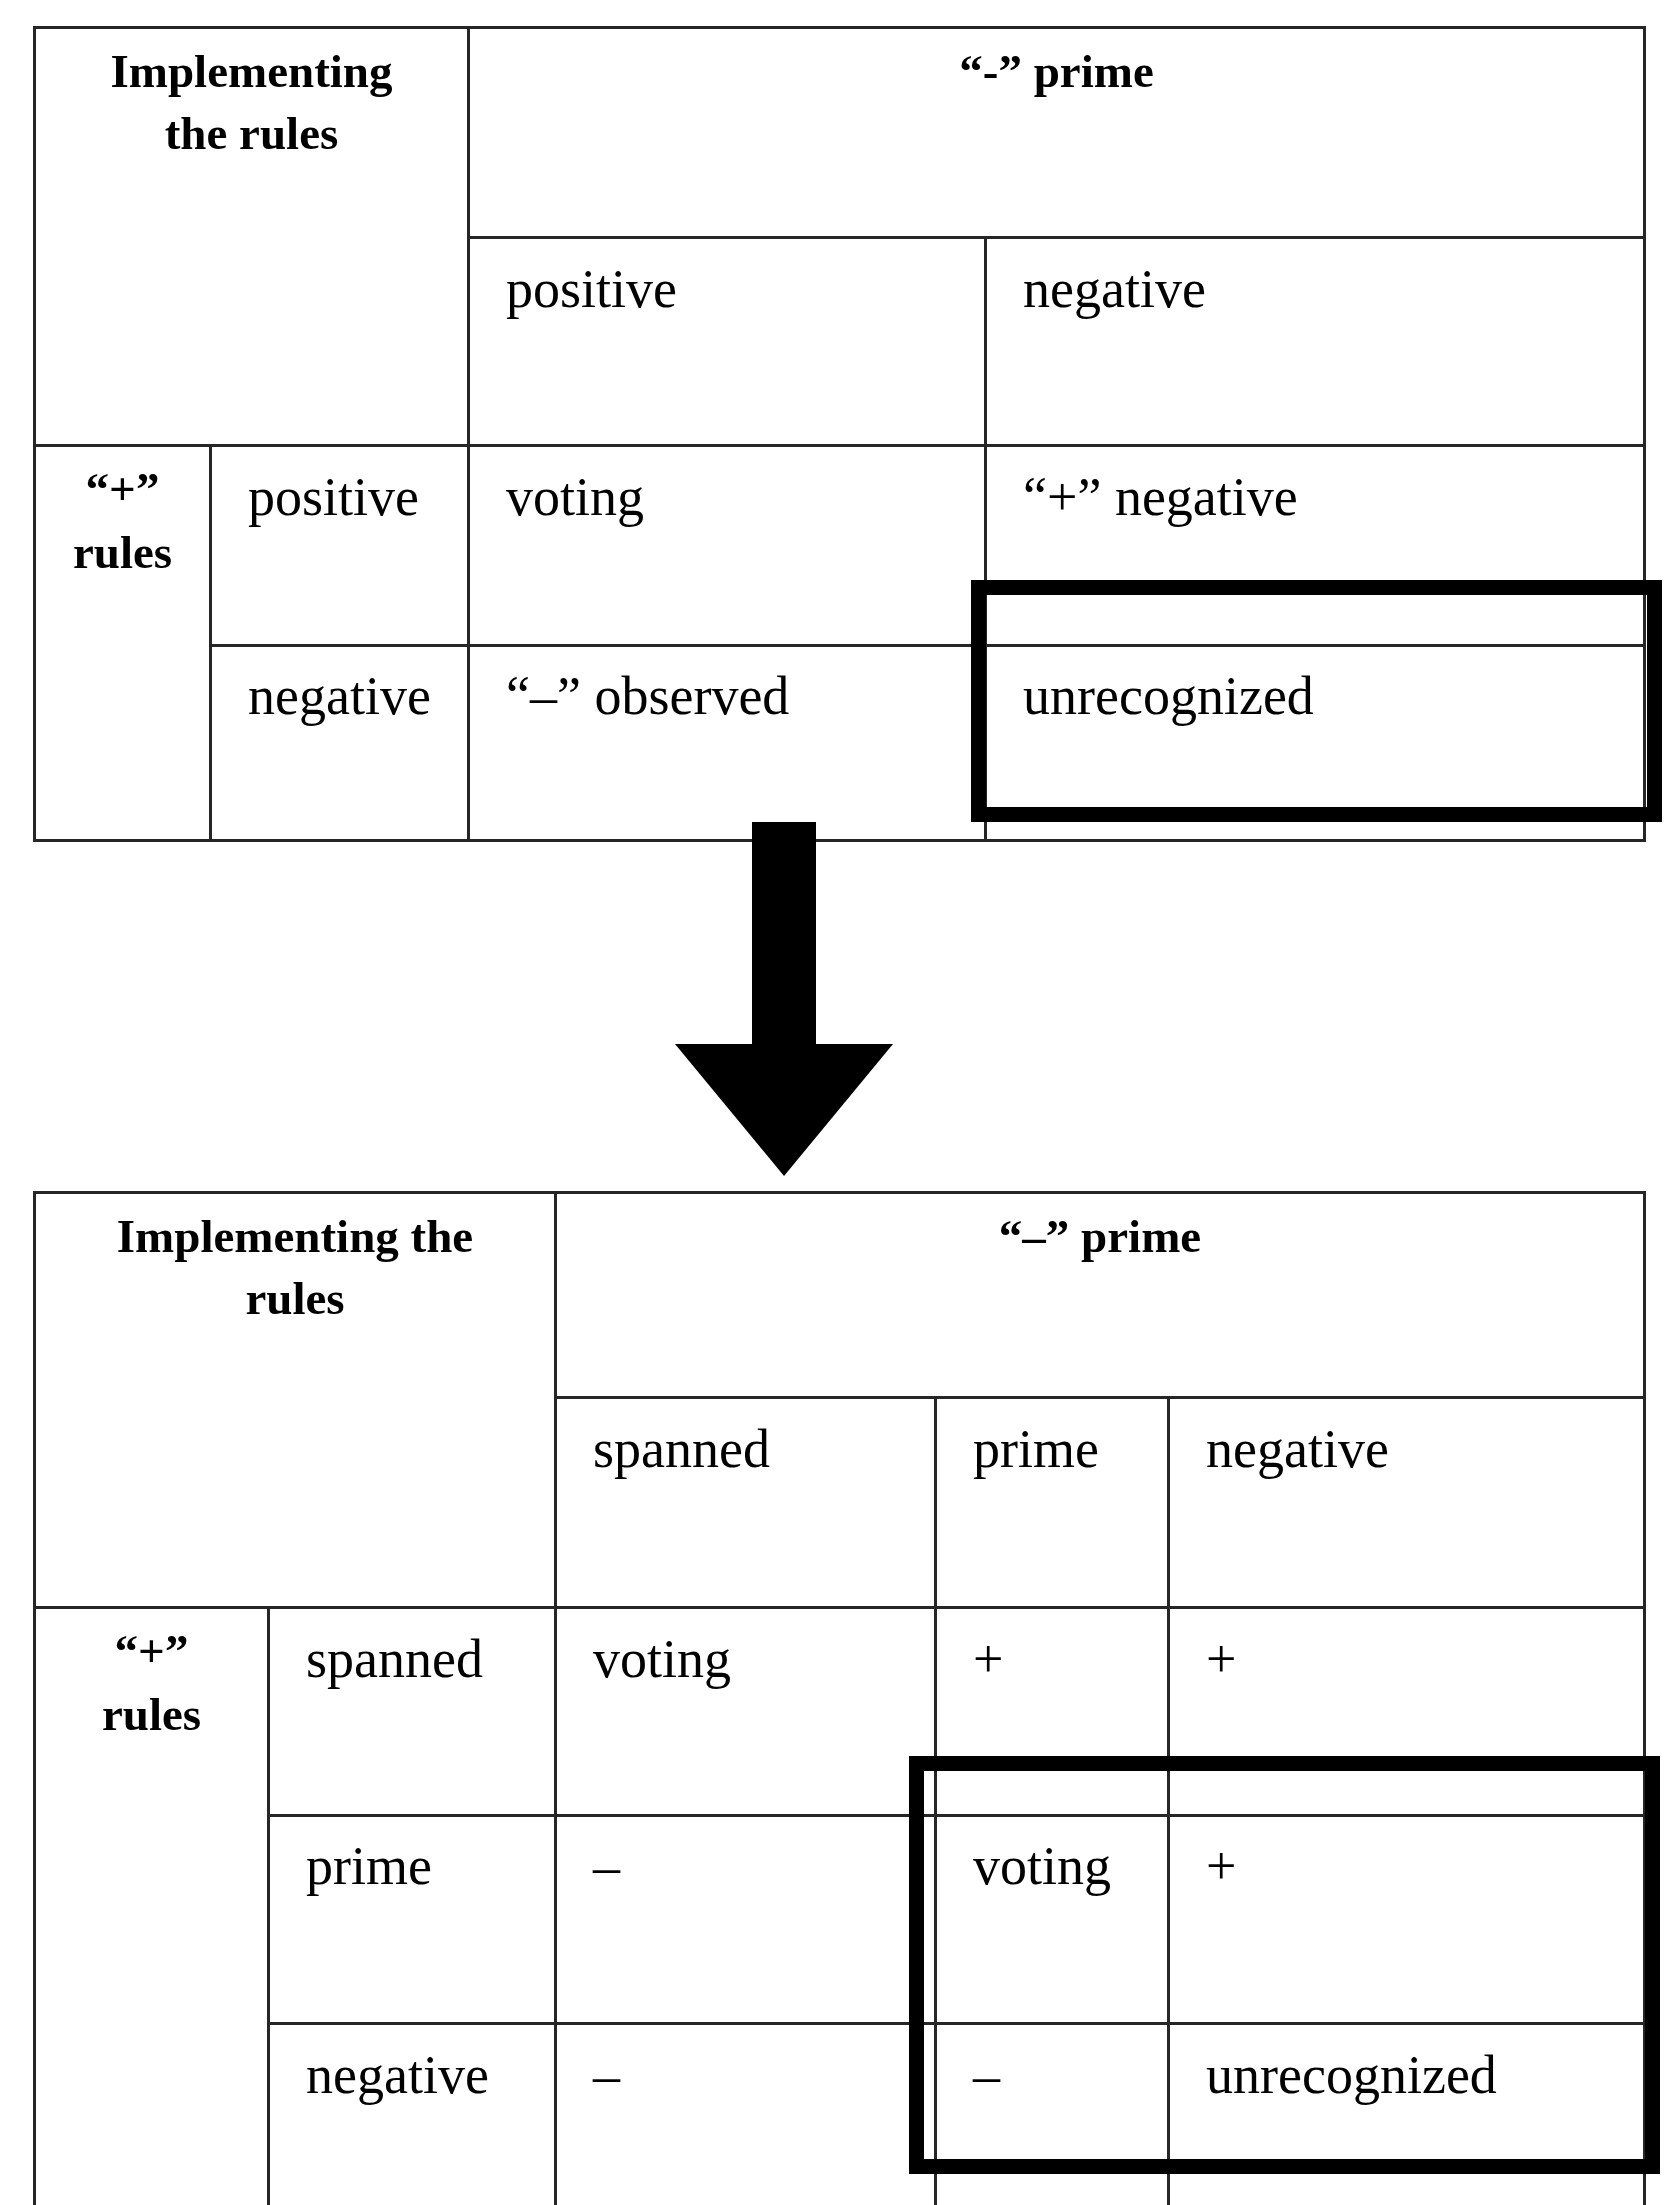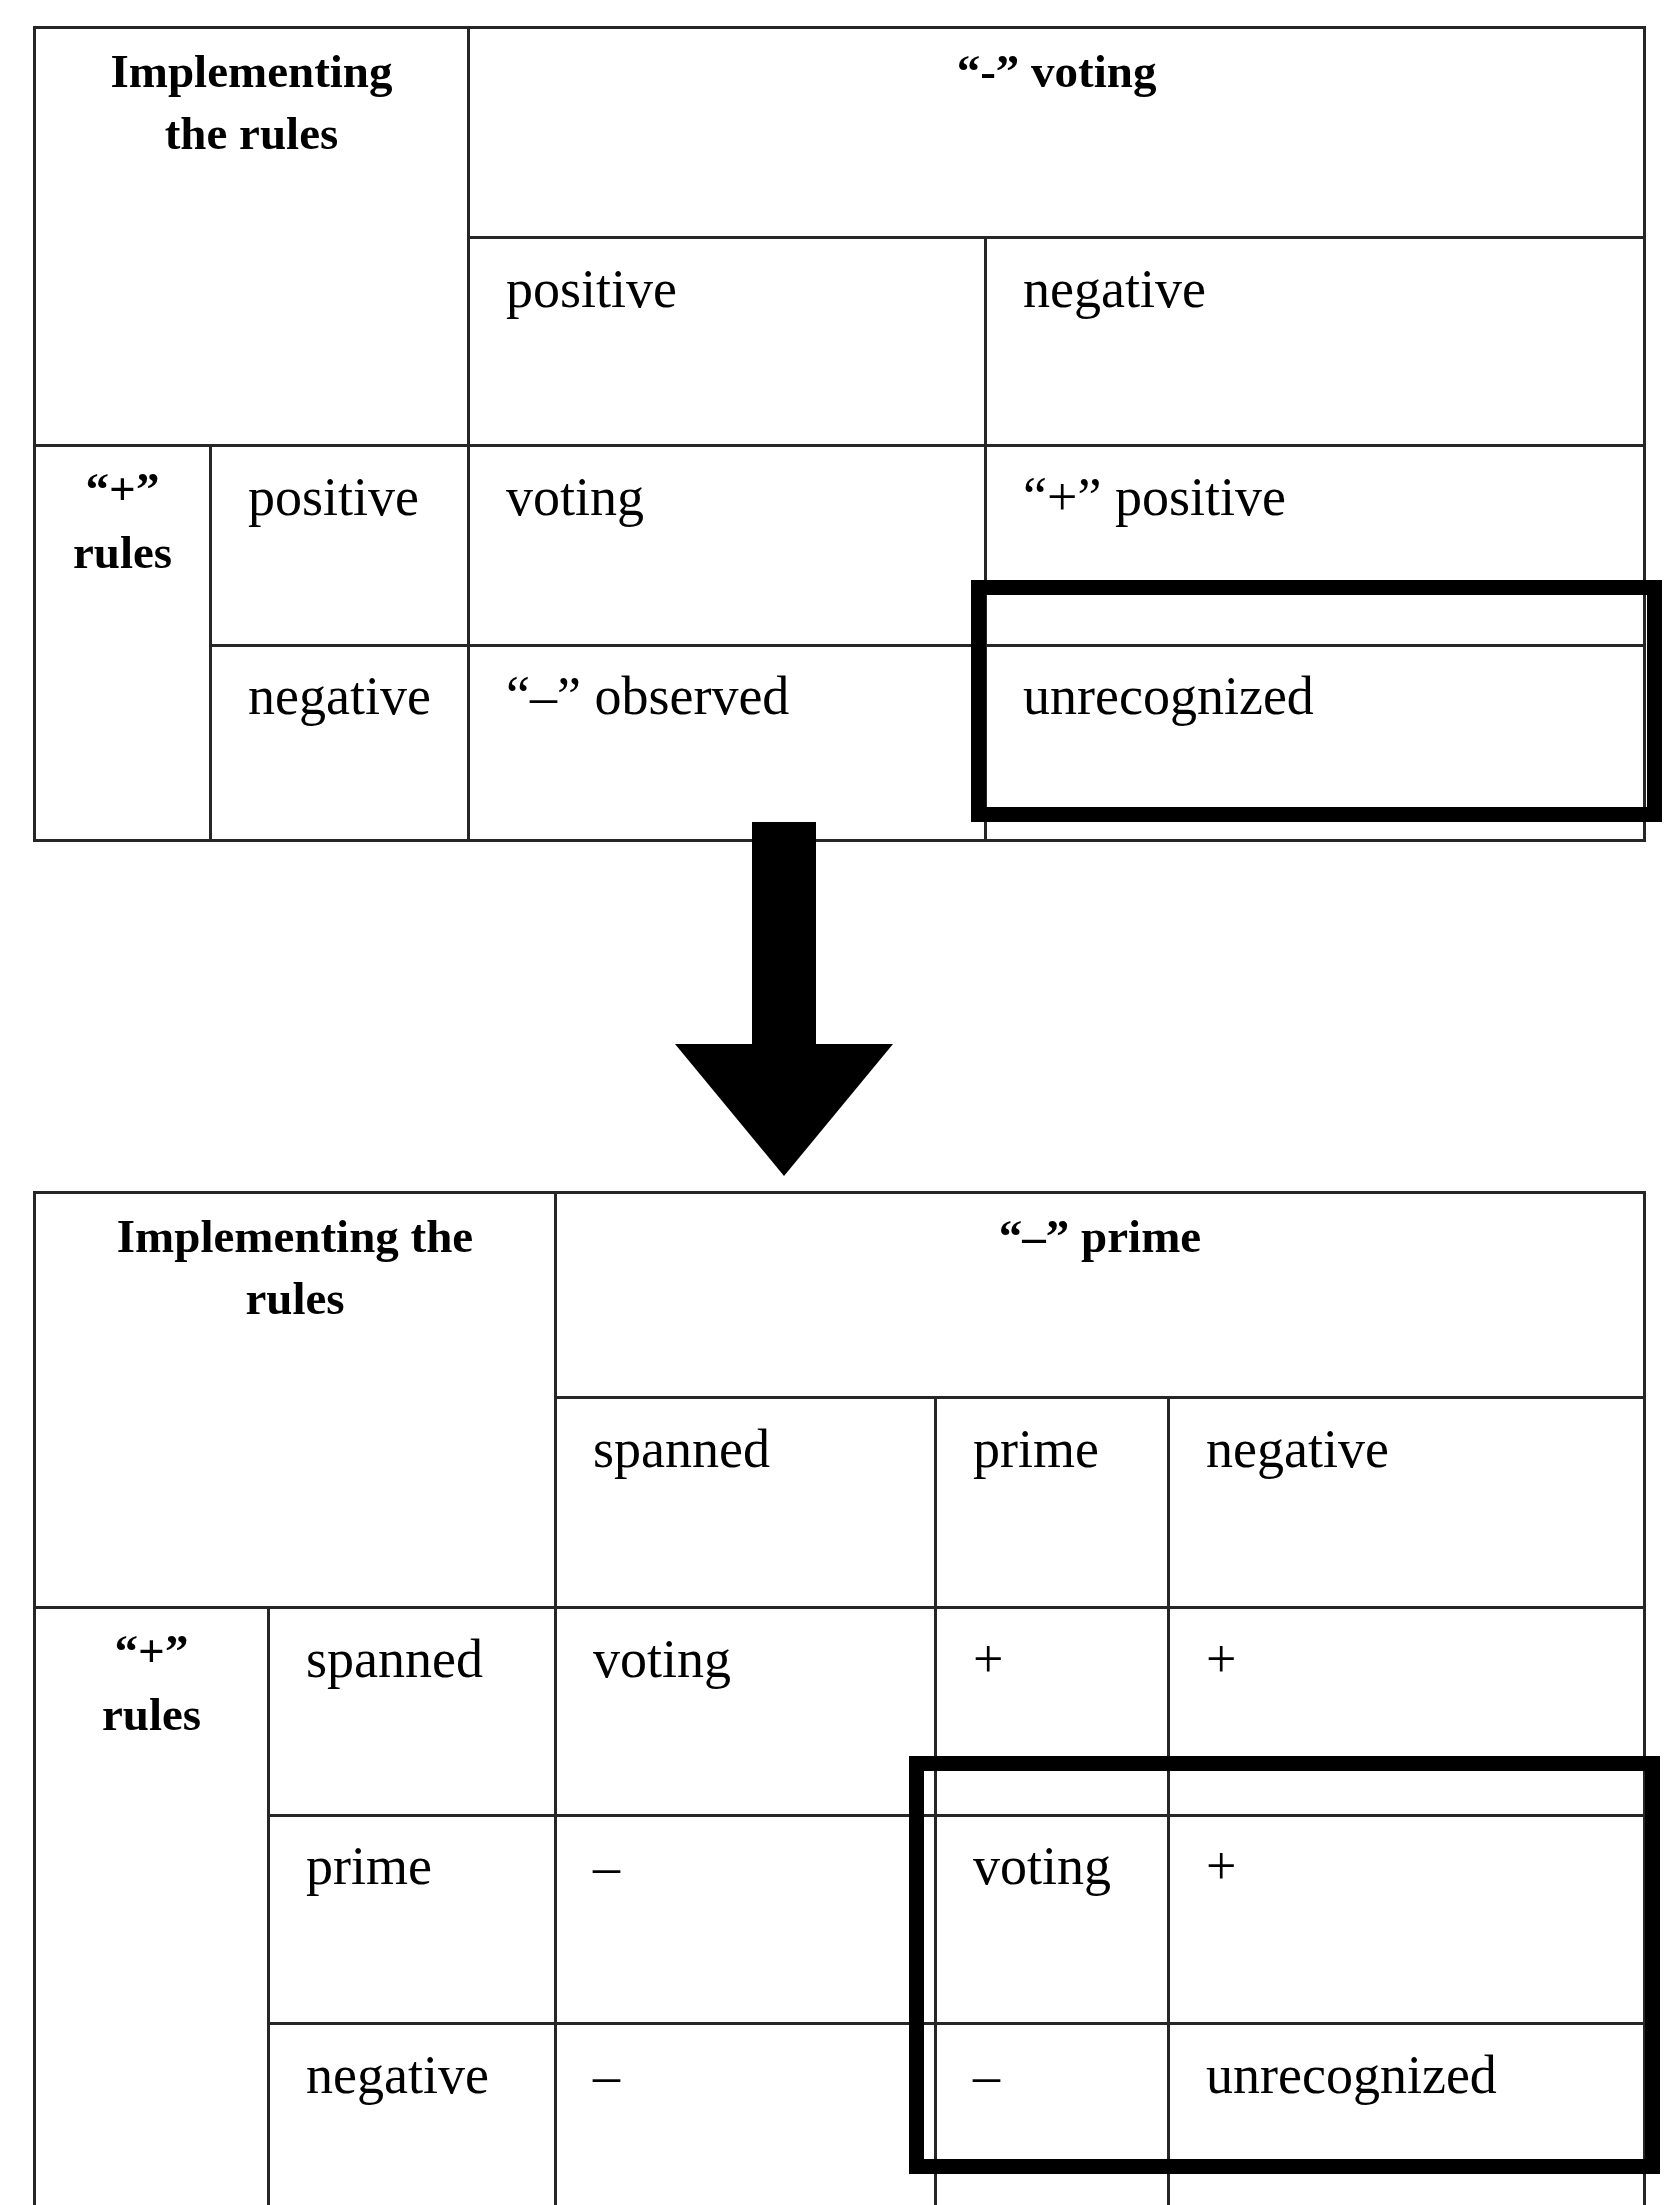--- a/index.html
+++ b/index.html
@@ -85,32 +85,32 @@
     <colgroup>
       <col style="width:176px">
         <col style="width:258px">
         <col style="width:517px">
         <col style="width:659px">
     </colgroup>
     <tbody>
       <tr class="tr1">
         <td colspan="2" rowspan="2" class="hdr pre">Implementing
 the rules</td>
-        <td colspan="2" class="hdr">“-” voting</td>
+        <td colspan="2" class="hdr">“-” prime</td>
       </tr>
       <tr class="tr2">
         <td class="lab">positive</td>
         <td class="lab">negative</td>
       </tr>
       <tr class="tr3">
         <td rowspan="2" class="hdr pre">“+”
 rules</td>
         <td class="lab">positive</td>
         <td class="val">voting</td>
-        <td class="val">“+” positive</td>
+        <td class="val">“+” negative</td>
       </tr>
       <tr class="tr4">
         <td class="lab">negative</td>
         <td class="val">“–” observed</td>
         <td class="val">unrecognized</td>
       </tr>
     </tbody>
   </table>
 
   <div class="arrow-stem"></div>

